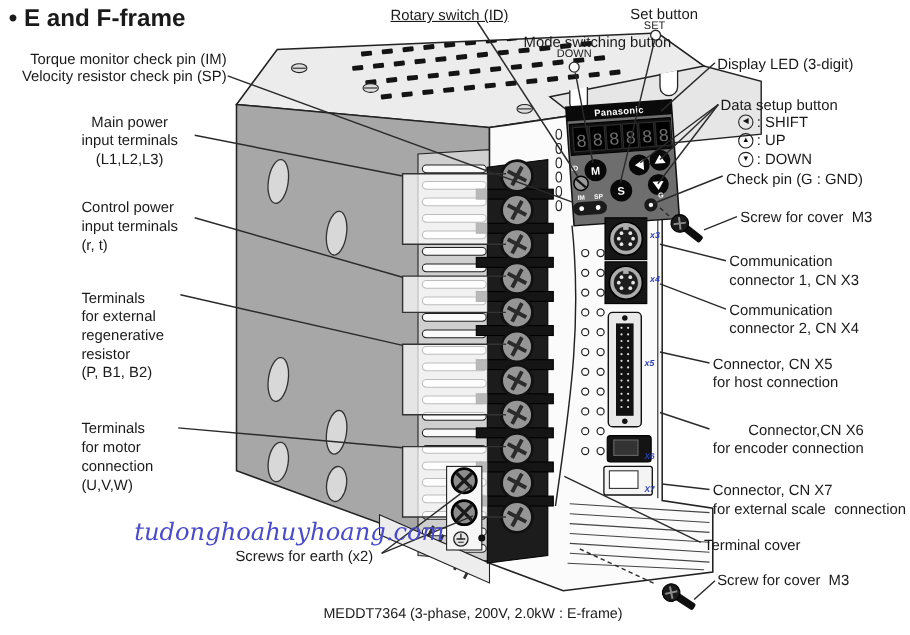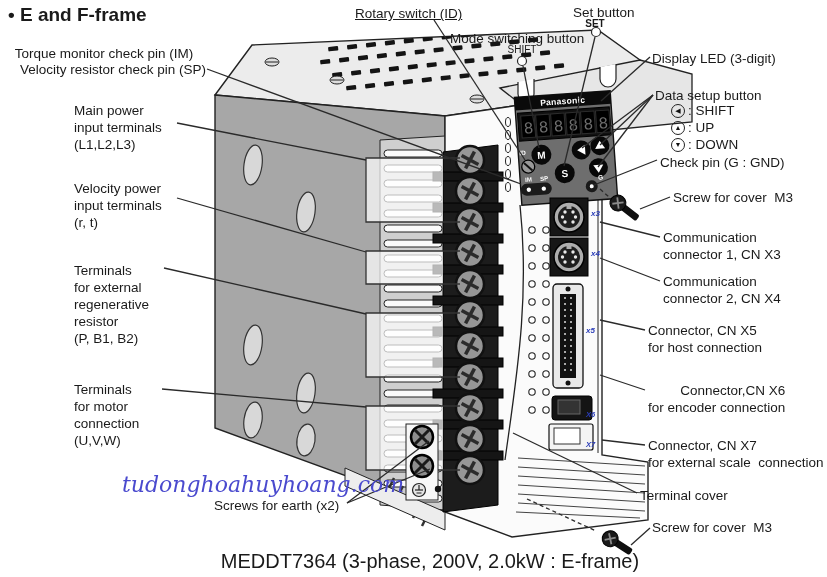--- a/index.html
+++ b/index.html
@@ -2,29 +2,29 @@
 <html><head>
 <meta charset="utf-8">
 <style>
   html,body{margin:0;padding:0;}
   body{
     width:827px;height:577px;position:relative;overflow:hidden;
     background:#ffffff;font-family:"Liberation Sans",sans-serif;color:#1a1a1a;
   }
   .lbl{position:absolute;font-size:13.5px;line-height:17px;white-space:pre-line;}
   .small{font-size:10px;line-height:11px;text-align:center;}
-  .title{position:absolute;left:8px;top:4px;font-size:19px;font-weight:bold;}
+  .title{position:absolute;left:8px;top:4px;font-size:22px;font-weight:bold;}
   .ra{text-align:right;}
   .iconrow{position:absolute;display:flex;align-items:center;gap:3px;font-size:13.5px;}
   .ci{display:inline-flex;align-items:center;justify-content:center;
       width:12px;height:12px;border:1.2px solid #222;border-radius:50%;
       font-size:7px;line-height:1;color:#111;flex:0 0 auto;}
   .watermark{position:absolute;left:122px;top:472px;font-family:"DejaVu Serif",serif;
       font-style:italic;font-size:22px;color:#4a4ace;text-align:right;}
-  .caption{position:absolute;left:170px;top:550px;width:520px;text-align:center;font-size:20px;}
+  .caption{position:absolute;left:170px;top:550px;width:520px;text-align:center;font-size:13px;}
   svg{position:absolute;left:0;top:0;}
   svg text{font-family:"Liberation Sans",sans-serif;}
 </style>
 </head>
 <body>
 
 <svg width="827" height="577" viewBox="0 0 827 577">
   <defs>
     <clipPath id="topclip">
         <polygon points="215,95 252,45 598,30 640,60 602,93 445,116"></polygon>
@@ -388,43 +388,43 @@
     <line x1="177" y1="198" x2="366" y2="252"></line>
     <line x1="164" y1="268" x2="366" y2="314"></line>
     <line x1="162" y1="389" x2="366" y2="407"></line>
     <line x1="347" y1="503" x2="429" y2="441"></line>
     <line x1="347" y1="503" x2="430" y2="469"></line>
   </g>
 </svg>
 
 <div class="title">• E and F-frame</div>
 
-<div class="lbl ra" style="left:2px;top:45px;width:204px;text-align:center;">Torque monitor check pin (IM)</div>
+<div class="lbl ra" style="left:2px;top:45px;width:204px;">Torque monitor check pin (IM)</div>
 <div class="lbl ra" style="left:2px;top:61px;width:204px;">Velocity resistor check pin (SP)</div>
-<div class="lbl" style="left:74px;top:102px;">Main power
+<div class="lbl" style="left:74px;top:102px;text-align:center;">Main power
 input terminals
 (L1,L2,L3)</div>
-<div class="lbl" style="left:74px;top:180px;">Velocity power
+<div class="lbl" style="left:74px;top:180px;">Control power
 input terminals
 (r, t)</div>
 <div class="lbl" style="left:74px;top:262px;">Terminals
 for external
 regenerative
 resistor
 (P, B1, B2)</div>
 <div class="lbl" style="left:74px;top:381px;">Terminals
 for motor
 connection
 (U,V,W)</div>
 
 <div class="lbl" style="left:355px;top:5px;text-decoration:underline;">Rotary switch (ID)</div>
-<div class="lbl" style="left:450px;top:30px;">Mode switching button</div>
-<div class="lbl small" style="left:500px;top:44px;width:44px;">SHIFT</div>
+<div class="lbl" style="left:476px;top:30px;">Mode switching button</div>
+<div class="lbl small" style="left:500px;top:44px;width:44px;">DOWN</div>
 <div class="lbl" style="left:573px;top:4px;">Set button</div>
-<div class="lbl small" style="left:580px;top:18px;width:30px;font-weight:bold;">SET</div>
+<div class="lbl small" style="left:580px;top:18px;width:30px;">SET</div>
 
 <div class="lbl" style="left:652px;top:50px;">Display LED (3-digit)</div>
 <div class="lbl" style="left:655px;top:87px;">Data setup button</div>
 <div class="iconrow" style="left:671px;top:103px;">
   <span class="ci">◀</span>
   <span>: SHIFT</span>
 </div>
 <div class="iconrow" style="left:671px;top:120px;">
   <span class="ci">▲</span>
   <span>: UP</span>

